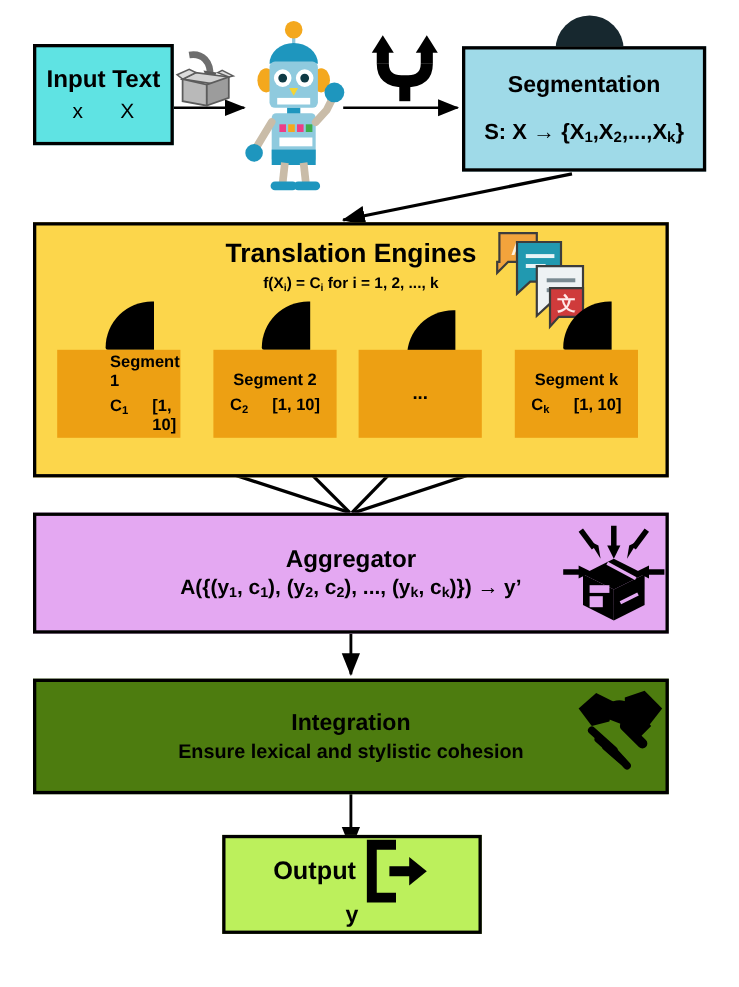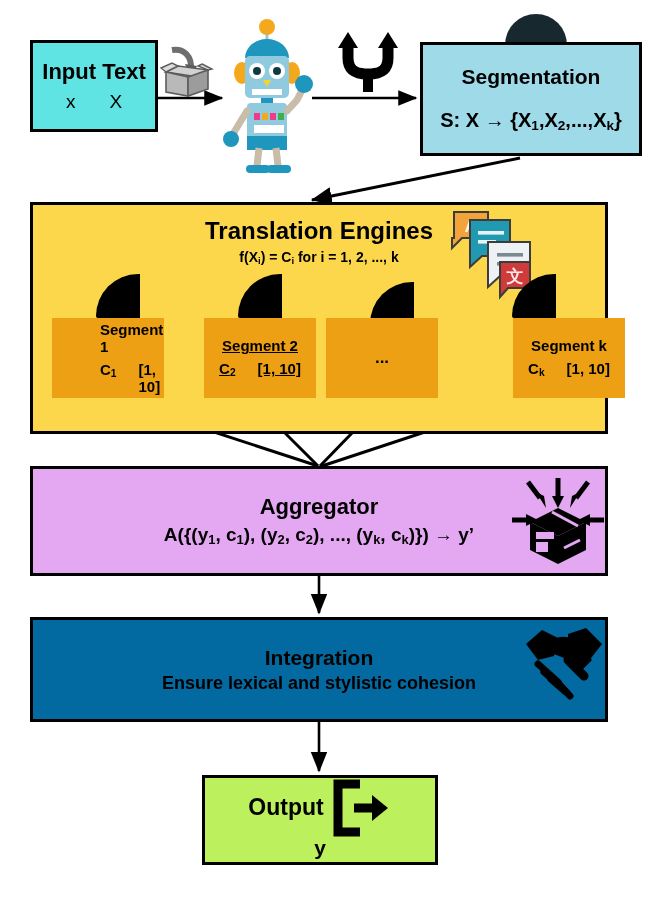--- a/index.html
+++ b/index.html
@@ -108,28 +108,28 @@
   #aggregator-box {
     left: 30px; top: 466px; width: 578px; height: 110px;
     background: #E4A8F2;
   }
   #aggregator-box .ttl { font-size: 22px; }
   #aggregator-box .sub { font-size: 19px; margin-top: 4px; }
 
   
   #integration-box {
     left: 30px; top: 617px; width: 578px; height: 105px;
-    background: #0369a1;
+    background: #4d7c0f;
   }
   #integration-box .ttl { font-size: 21px; }
   #integration-box .sub { font-size: 18px; margin-top: 4px; }
 
   
   #output-box {
-    left: 202px; top: 775px; width: 236px; height: 90px;
+    left: 202px; top: 759px; width: 236px; height: 90px;
     background: #BCF05C;
   }
   #output-box .row {
     display: flex; align-items: center; gap: 6px;
   }
   #output-box .ttl { font-size: 23px; }
   #output-box .sub { font-size: 21px; }
 
   .icon { position: absolute; }
   svg { display: block; overflow: visible; }
@@ -280,33 +280,33 @@
   <div class="seg-knob" style="left:512px; top:274px;"></div>
 
   <div class="seg-card" style="left:52px;  top:318px;padding-left:48px;">
     <div class="name">Segment 1</div>
     <div class="meta">
       <span>C<sub>1</sub></span>
       <span>[1, 10]</span>
     </div>
   </div>
 
-  <div class="seg-card" style="left:204px; top:318px;text-decoration:underline;">
+  <div class="seg-card" style="left:194px; top:318px;">
     <div class="name">Segment 2</div>
     <div class="meta">
       <span>C<sub>2</sub></span>
       <span>[1, 10]</span>
     </div>
   </div>
 
   <div class="seg-card" style="left:326px; top:318px;">
     <div class="dots">...</div>
   </div>
 
-  <div class="seg-card" style="left:468px; top:318px;margin-left:45px;">
+  <div class="seg-card" style="left:468px; top:318px;">
     <div class="name">Segment k</div>
     <div class="meta">
       <span>C<sub>k</sub></span>
       <span>[1, 10]</span>
     </div>
   </div>
 
   <div class="box" id="aggregator-box">
     <div class="ttl">Aggregator</div>
     <div class="sub">

